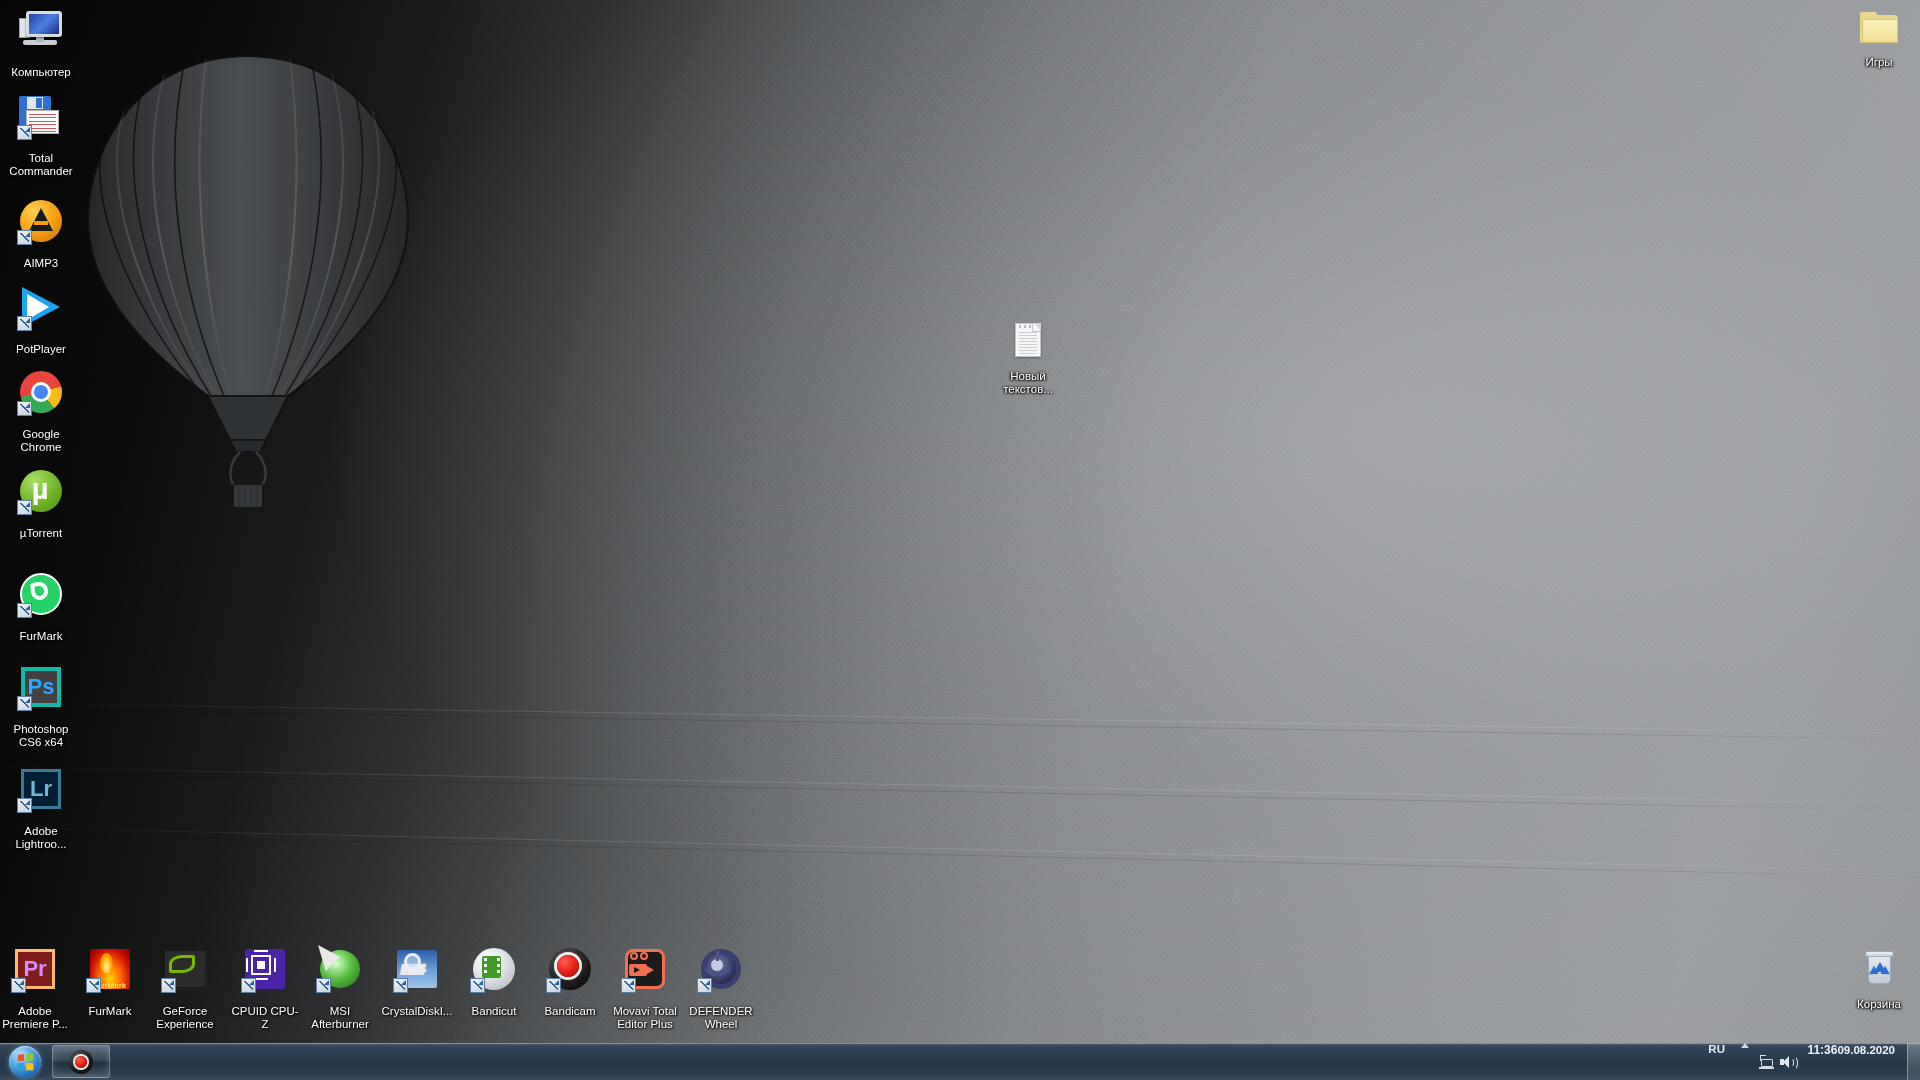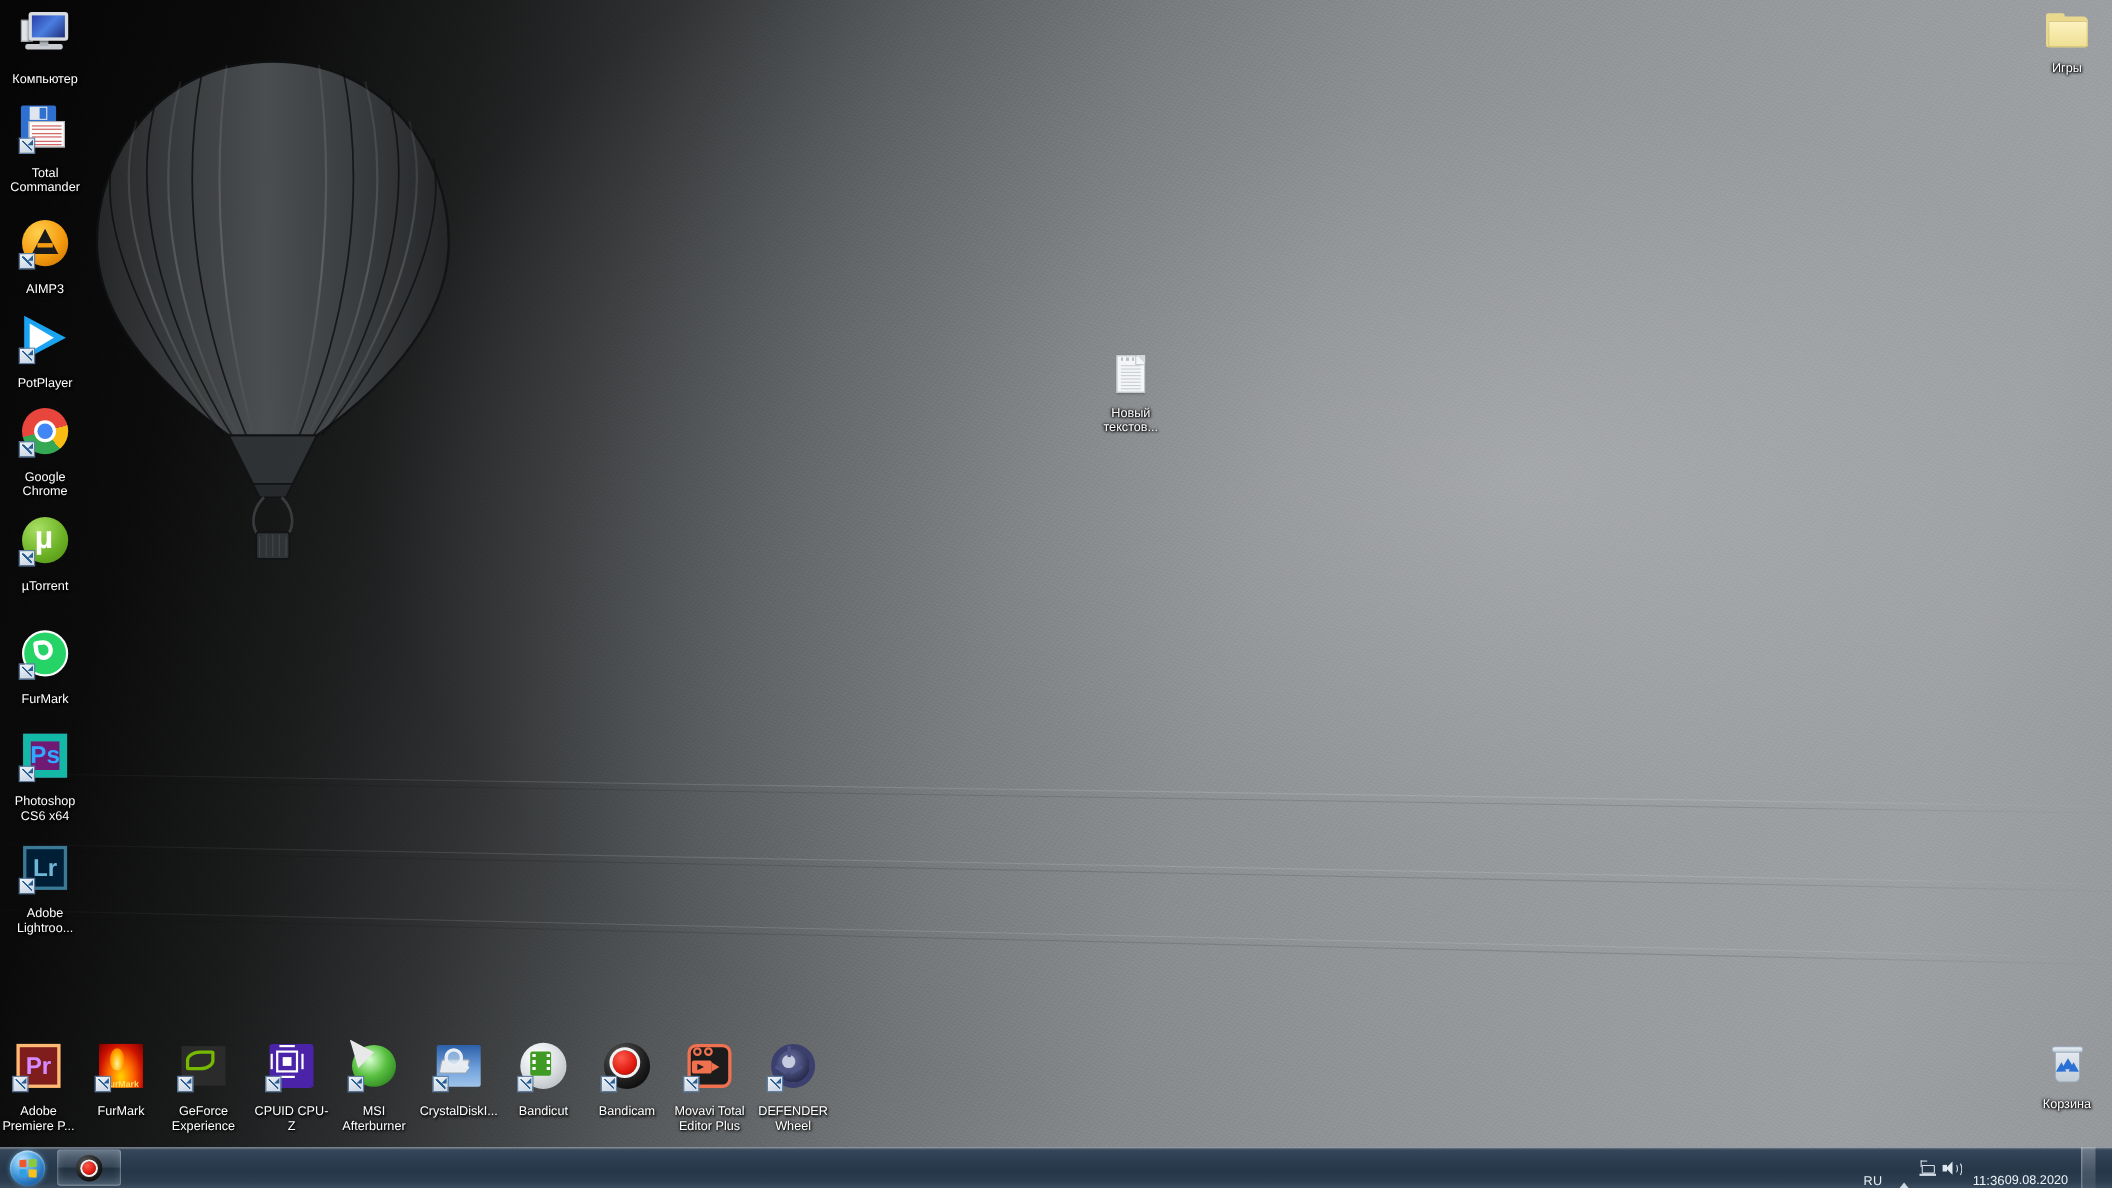--- a/index.html
+++ b/index.html
@@ -358,25 +358,26 @@
     cursor: pointer;
     box-shadow: inset 0 0 8px rgba(180,220,255,0.18);
   }
   .tb-btn .mini { position:relative; width:24px; height:24px; }
   .tb-btn .mini .bcam { left:0; top:0; width:24px; height:24px; }
   .tb-btn .mini .bcam-r { left:6px; top:6px; width:12px; height:12px; box-shadow:0 0 0 2px #f0f0f0; }
 
   #tray {
     margin-left: auto;
     display: flex;
-    align-items: flex-end;
+    align-items: flex-start;
     height: 37px;
-    padding-right: 15px;
+    padding-right: 0;
     color: #dfe7ee;
     font-size: 11px;
+    font-weight: bold;
   }
   #tray > * { display:flex; align-items:center; }
   .tray-lang { padding: 0 10px; font-size: 11.5px; letter-spacing:0.3px; color:#e6edf3; }
   .tray-chev { width: 20px; justify-content:center; cursor:pointer; }
   .tray-chev .up { width:0;height:0;border-left:4px solid transparent;border-right:4px solid transparent;border-bottom:5px solid #cfd9e2; }
   .tray-ico { width: 22px; height:37px; justify-content:center; cursor:pointer; }
 
   .net-ico { position:relative; width:15px; height:14px; }
   .net-ico .scr { position:absolute; left:2px; top:4px; width:12px; height:8px; border:1.4px solid #d4dde6; box-sizing:border-box; border-radius:1px; }
   .net-ico .base { position:absolute; left:0px; bottom:0px; width:15px; height:1.6px; background:#d4dde6; }
@@ -534,21 +535,21 @@
     <div class="glyph">
       <div class="wa"></div>
         <div class="wa-p"></div>
       <div class="shortcut-arrow"></div>
     </div>
     <div class="lbl">FurMark</div>
   </div>
 
   <div class="icon dark-bg" style="left:4px; top:663px;">
     <div class="glyph">
-      <div class="ad" style="background:#701a75; border:7px solid #14b8a6;">
+      <div class="ad" style="background:#404040; border:4px solid #14b8a6;">
         <div class="t" style="color:#31a8ff;">Ps</div>
       </div>
       <div class="shortcut-arrow"></div>
     </div>
     <div class="lbl">Photoshop CS6 x64</div>
   </div>
 
   <div class="icon dark-bg" style="left:4px; top:765px;">
     <div class="glyph">
       <div class="ad" style="background:#001e36; border:3px solid #3a7a96;">

